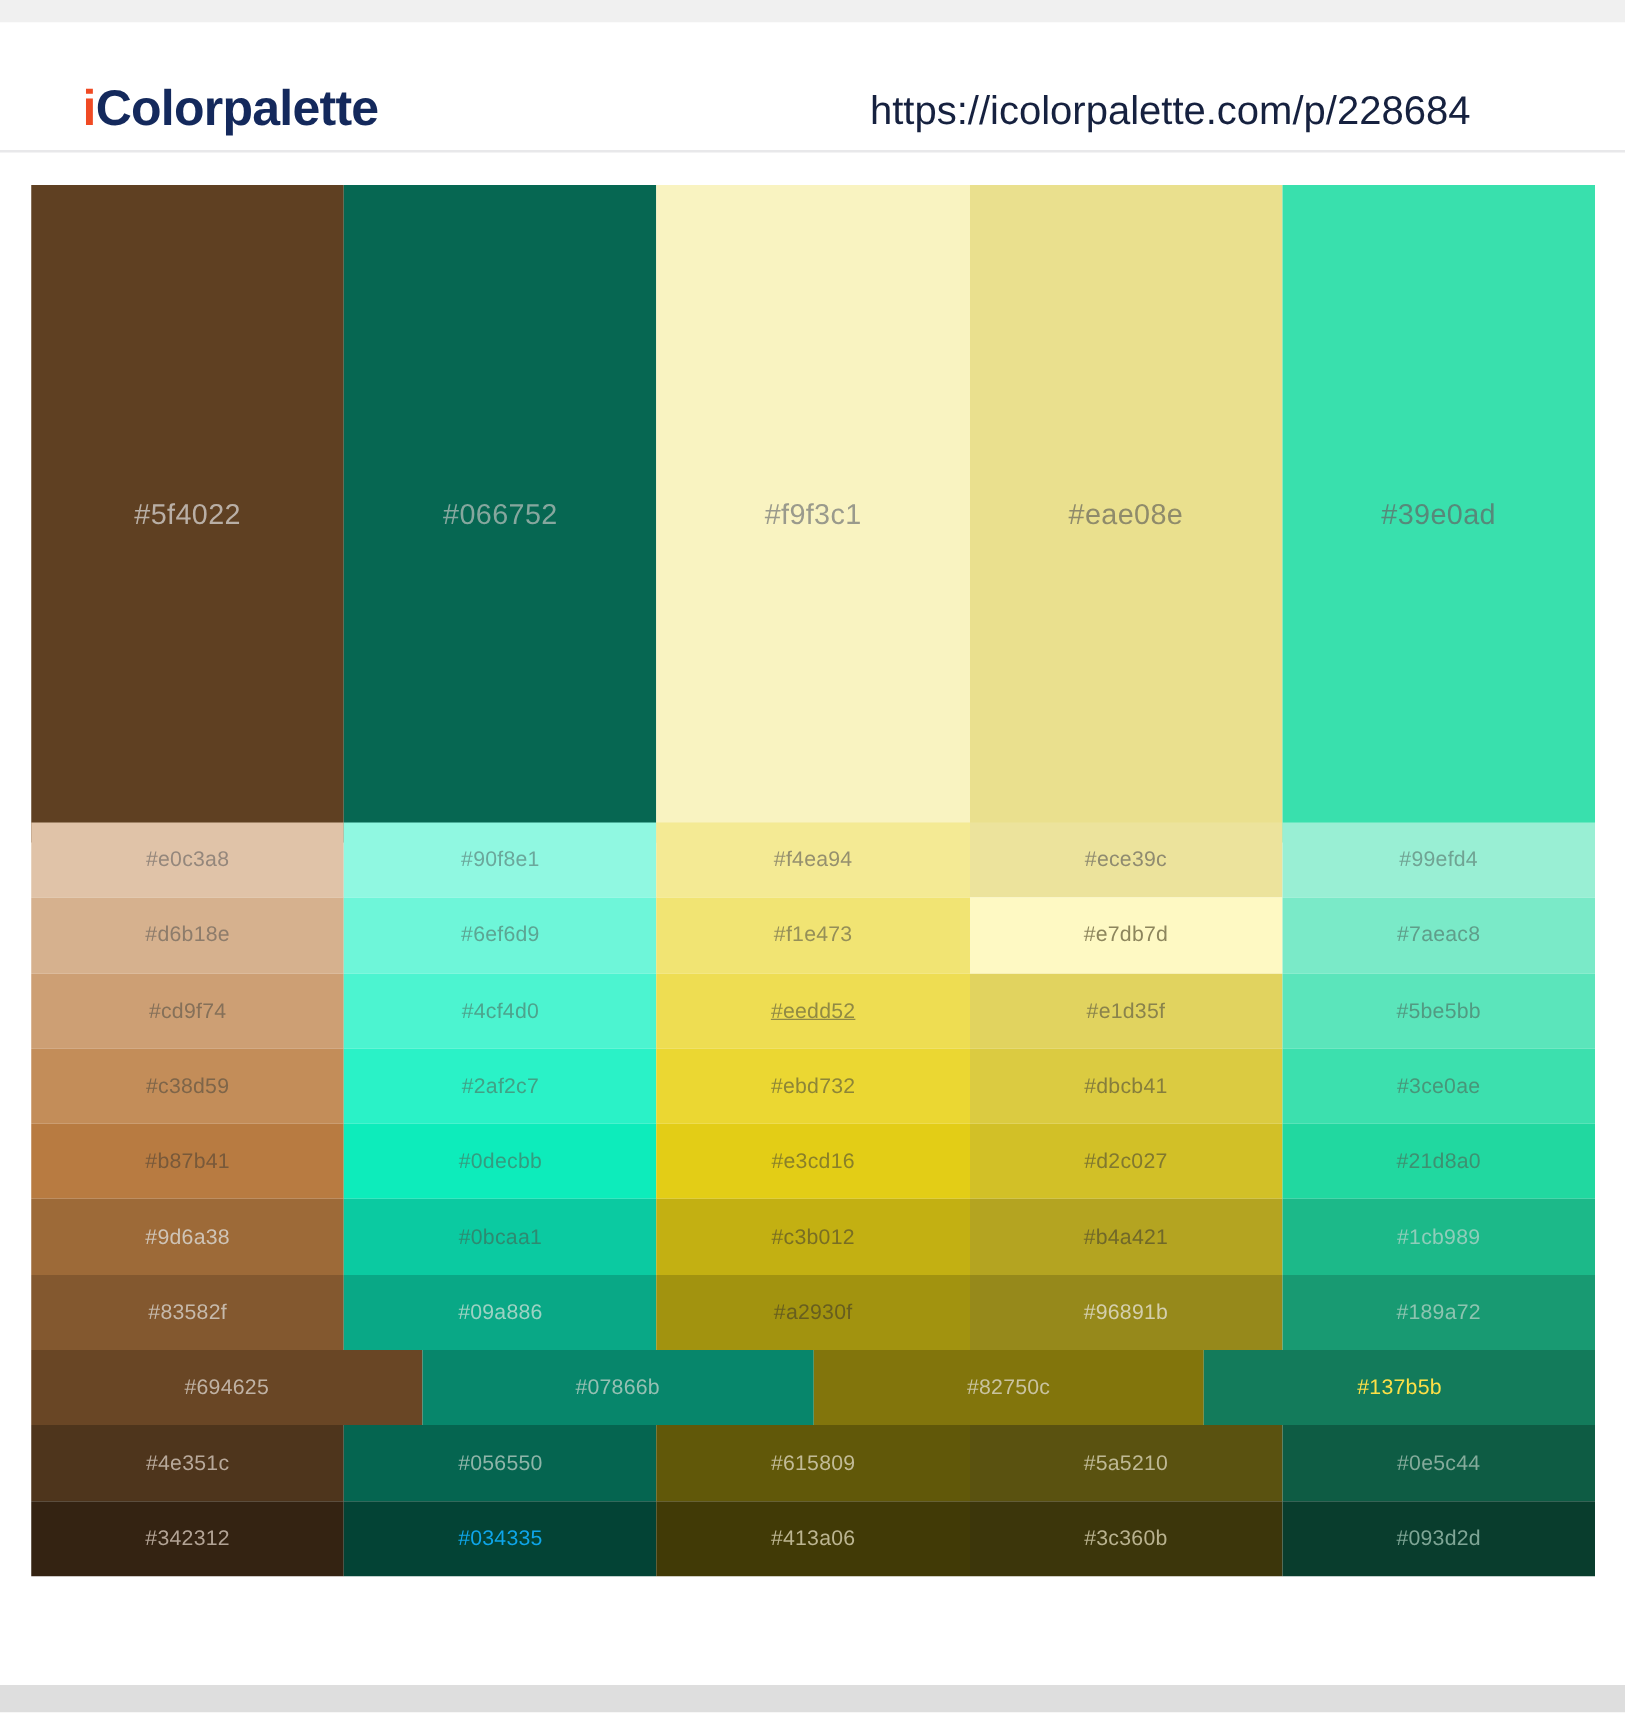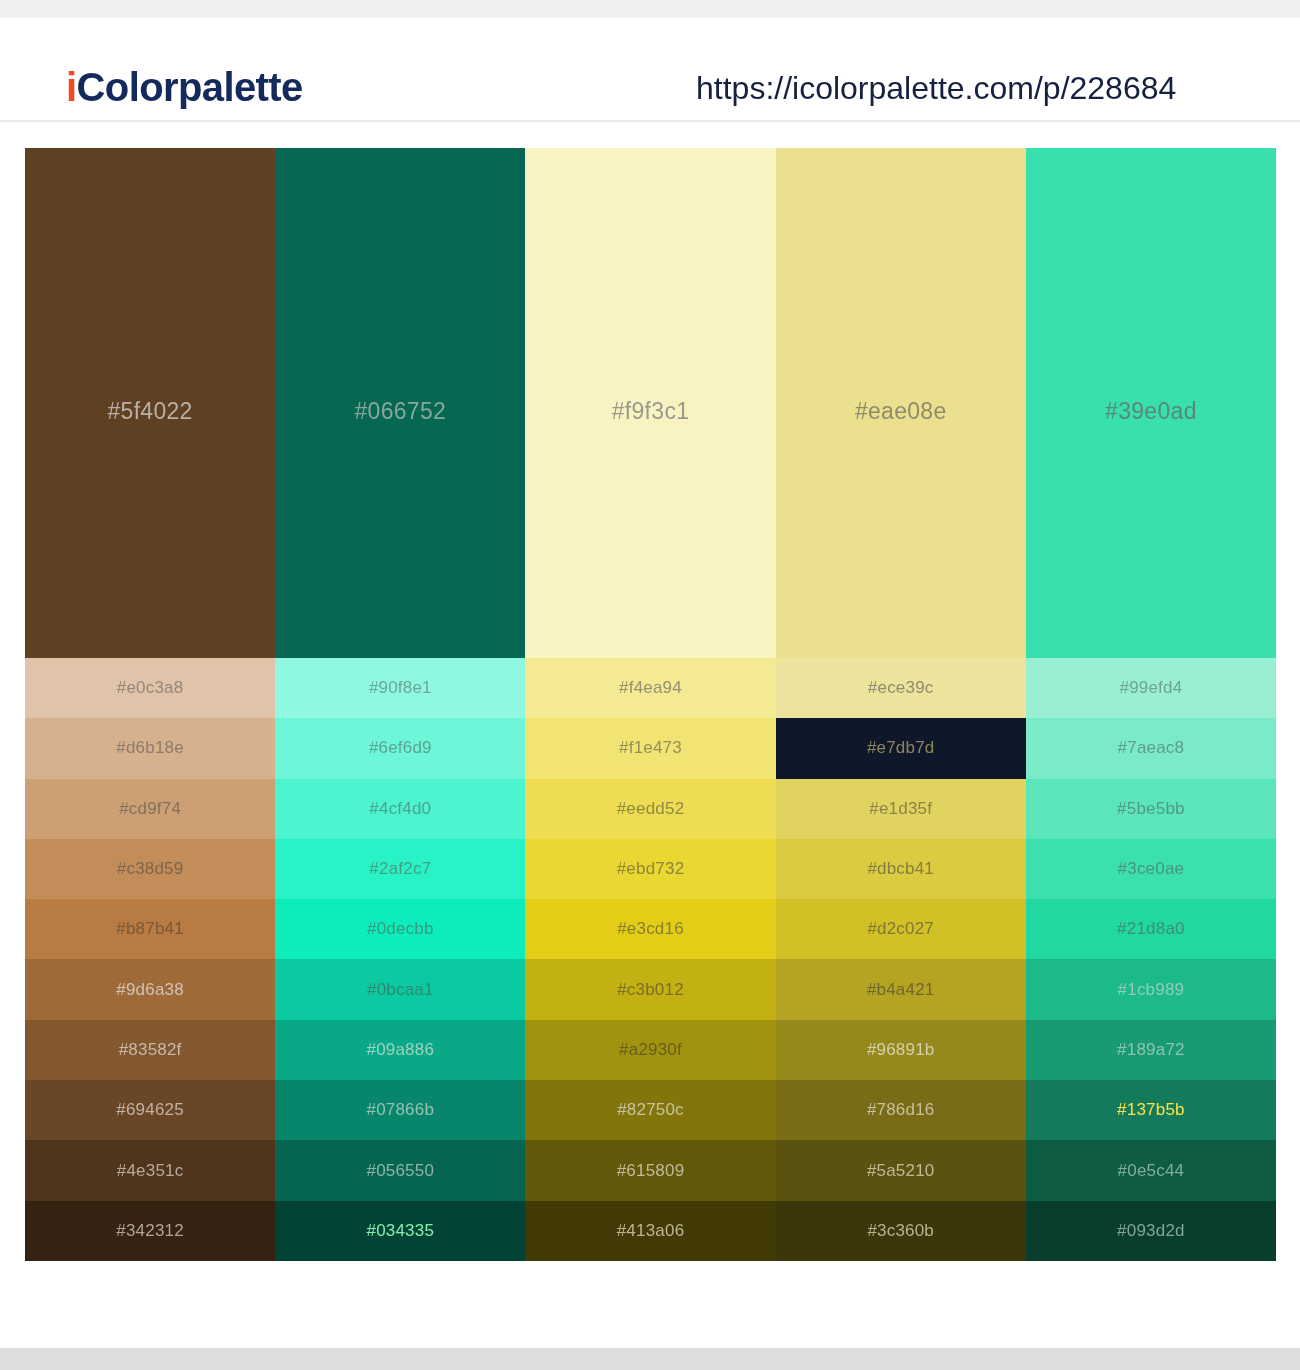--- a/index.html
+++ b/index.html
@@ -176,36 +176,36 @@
       <div class="shade-row">
         <div class="shade-cell" style="background: rgb(214, 177, 142);">
           <span class="hex" style="color: rgb(141, 124, 107);">#d6b18e</span>
         </div>
         <div class="shade-cell" style="background: rgb(110, 246, 217);">
           <span class="hex" style="color: rgb(92, 165, 147);">#6ef6d9</span>
         </div>
         <div class="shade-cell" style="background: rgb(241, 228, 115);">
           <span class="hex" style="color: rgb(149, 143, 88);">#f1e473</span>
         </div>
-        <div class="shade-cell" style="background: #0f172a;">
+        <div class="shade-cell" style="background: #fef9c3;">
           <span class="hex" style="color: rgb(141, 134, 93);">#e7db7d</span>
         </div>
         <div class="shade-cell" style="background: rgb(122, 234, 200); text-align: right;">
           <span class="hex" style="color: rgb(95, 158, 138);">#7aeac8</span>
         </div>
       </div>
       <div class="shade-row">
         <div class="shade-cell" style="background: rgb(205, 159, 116);">
           <span class="hex" style="color: rgb(133, 112, 89);">#cd9f74</span>
         </div>
         <div class="shade-cell" style="background: rgb(76, 244, 208);">
           <span class="hex" style="color: rgb(77, 163, 141);">#4cf4d0</span>
         </div>
         <div class="shade-cell" style="background: rgb(238, 221, 82);">
-          <span class="hex" style="color: rgb(145, 138, 68);">#eedd52</span>
+          <span class="hex" style="color: rgb(145, 138, 68); text-decoration: underline;">#eedd52</span>
         </div>
         <div class="shade-cell" style="background: rgb(225, 211, 95);">
           <span class="hex" style="color: rgb(138, 131, 76);">#e1d35f</span>
         </div>
         <div class="shade-cell" style="background: rgb(91, 229, 187);">
           <span class="hex" style="color: rgb(82, 154, 130);">#5be5bb</span>
         </div>
       </div>
       <div class="shade-row">
         <div class="shade-cell" style="background: rgb(195, 141, 89);">
@@ -278,23 +278,20 @@
       <div class="shade-row">
         <div class="shade-cell" style="background: rgb(105, 70, 37);">
           <span class="hex" style="color: rgb(192, 178, 164);">#694625</span>
         </div>
         <div class="shade-cell" style="background: rgb(7, 134, 107);">
           <span class="hex" style="color: rgb(149, 192, 179);">#07866b</span>
         </div>
         <div class="shade-cell" style="background: rgb(130, 117, 12);">
           <span class="hex" style="color: rgb(201, 195, 159);">#82750c</span>
         </div>
-        <div class="shade-cell" style="background: rgb(120, 109, 22);">
-          <span class="hex" style="color: rgb(198, 192, 158);">#786d16</span>
-        </div>
         <div class="shade-cell" style="background: rgb(19, 123, 91);">
           <span class="hex" style="color: #fde047;">#137b5b</span>
         </div>
       </div>
       <div class="shade-row">
         <div class="shade-cell" style="background: rgb(78, 53, 28);">
           <span class="hex" style="color: rgb(184, 169, 155);">#4e351c</span>
         </div>
         <div class="shade-cell" style="background: rgb(5, 101, 80);">
           <span class="hex" style="color: rgb(143, 181, 169);">#056550</span>
@@ -307,21 +304,21 @@
         </div>
         <div class="shade-cell" style="background: rgb(14, 92, 68);">
           <span class="hex" style="color: rgb(132, 171, 155);">#0e5c44</span>
         </div>
       </div>
       <div class="shade-row">
         <div class="shade-cell" style="background: rgb(52, 35, 18);">
           <span class="hex" style="color: rgb(178, 163, 149);">#342312</span>
         </div>
         <div class="shade-cell" style="background: rgb(3, 67, 53);">
-          <span class="hex" style="color: #86efac;">#034335</span>
+          <span class="hex" style="color: #0ea5e9;">#034335</span>
         </div>
         <div class="shade-cell" style="background: rgb(65, 58, 6);">
           <span class="hex" style="color: rgb(188, 181, 145);">#413a06</span>
         </div>
         <div class="shade-cell" style="background: rgb(60, 54, 11);">
           <span class="hex" style="color: rgb(185, 178, 143);">#3c360b</span>
         </div>
         <div class="shade-cell" style="background: rgb(9, 61, 45);">
           <span class="hex" style="color: rgb(127, 166, 150);">#093d2d</span>
         </div>

